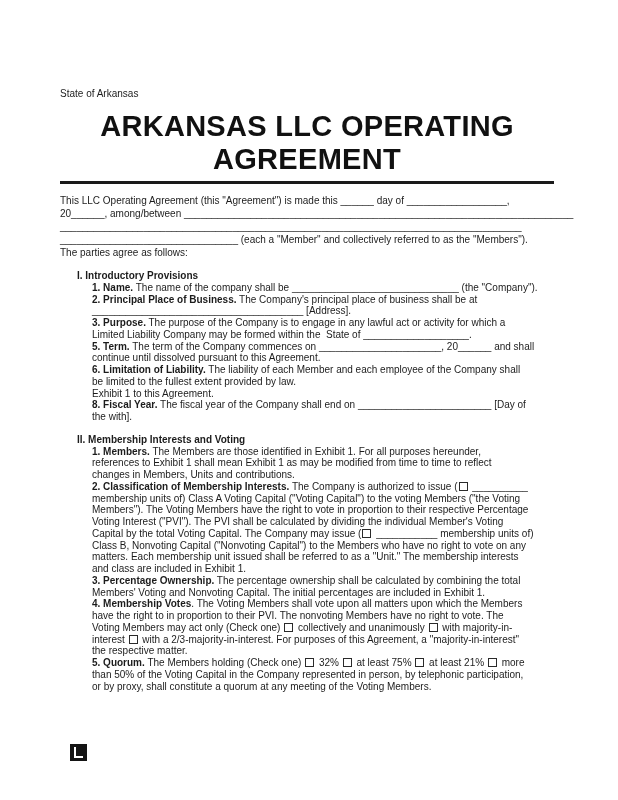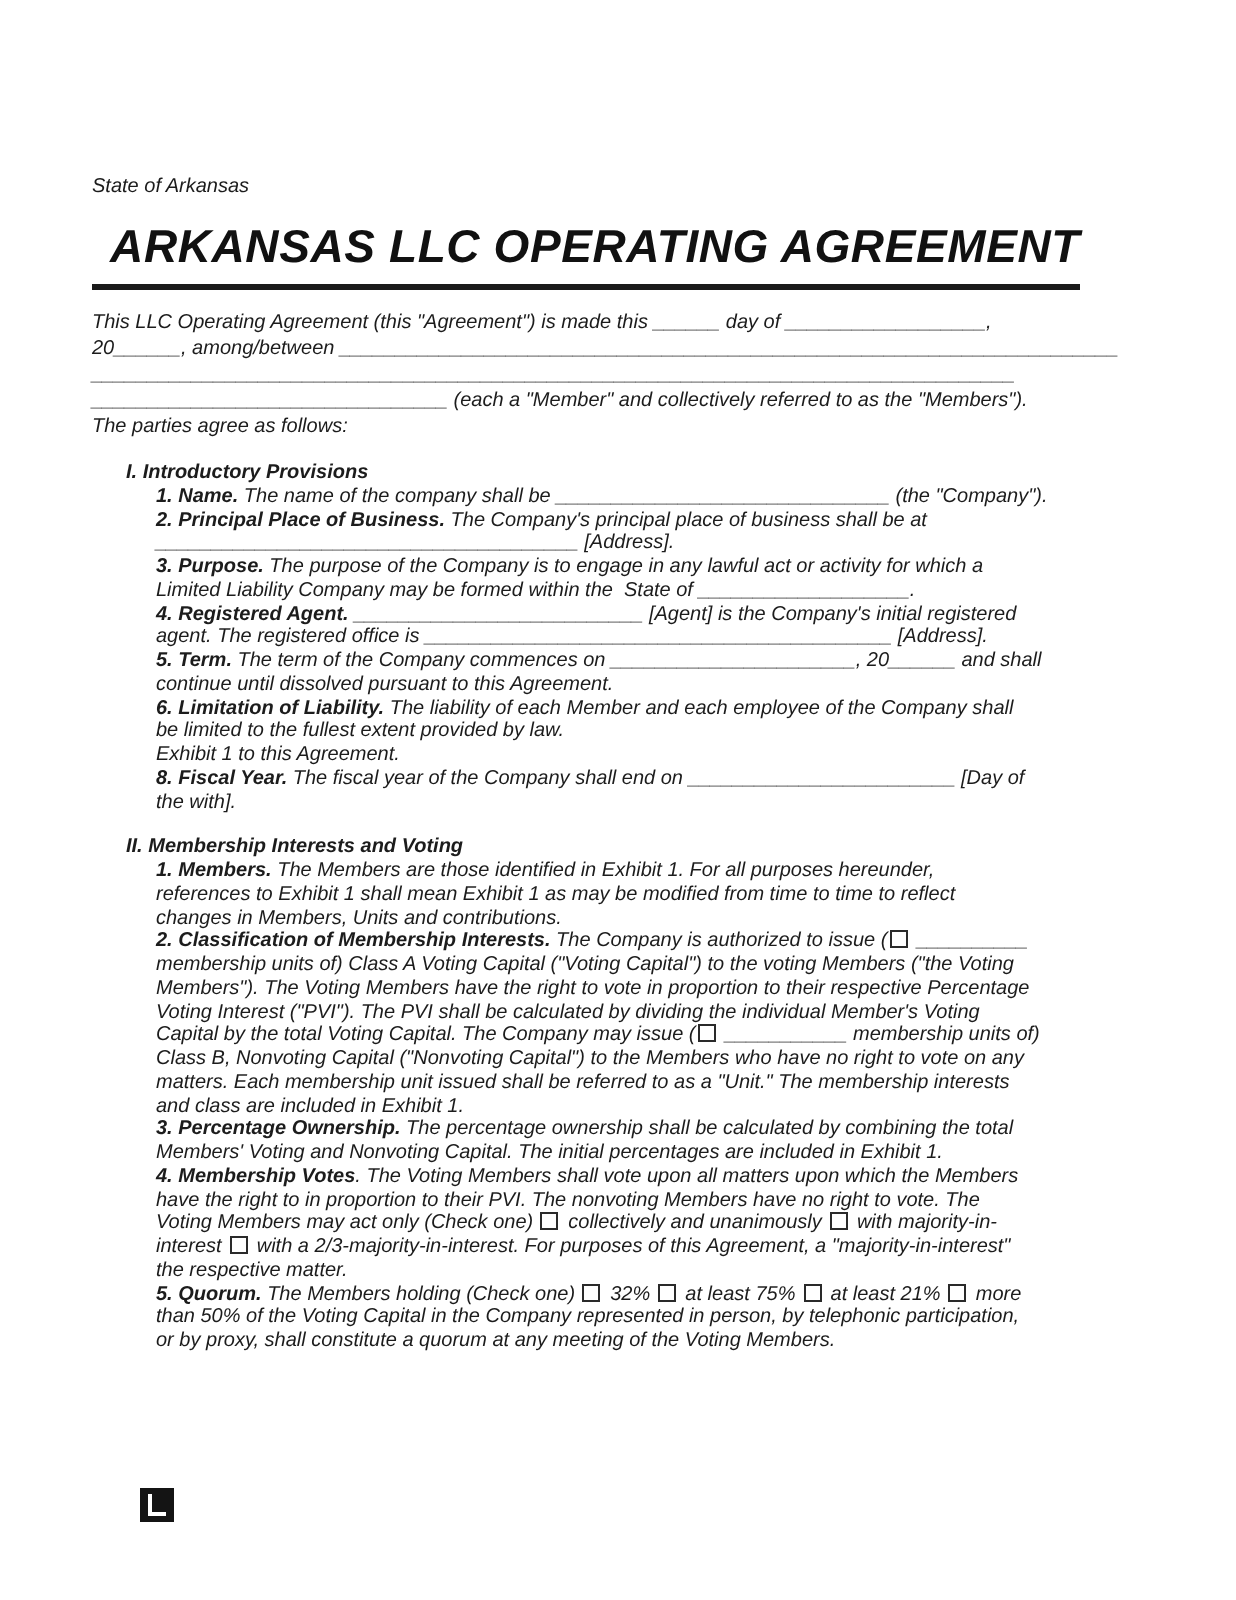--- a/index.html
+++ b/index.html
@@ -1,23 +1,23 @@
 <!DOCTYPE html>
 <html><head>
 <meta charset="utf-8">
 <style>
   html,body{margin:0;padding:0;background:#ffffff;}
   .page{
     position:relative;width:618px;height:800px;background:#ffffff;overflow:hidden;
     font-family:"Liberation Sans","DejaVu Sans",sans-serif;color:#1c1c1c;
   }
-  .content{position:absolute;left:46px;top:88px;width:494px;font-style:italic;}
+  .content{position:absolute;left:60px;top:88px;width:494px;}
   .state-label{font-size:10px;line-height:12px;color:#1c1c1c;}
   .doc-title{
-    font-size:23px;font-weight:700;text-align:right;letter-spacing:0.3px;
+    font-size:29px;font-weight:700;text-align:center;letter-spacing:0.3px;
     margin:10px 0 0 0;color:#111;
   }
   .title-rule{border:none;border-top:3px solid #1a1a1a;margin:5px 0 0 0;}
   #doc-body{margin-top:10px;}
   .docline{font-size:10px;line-height:11.75px;white-space:pre;color:#1c1c1c;}
   .intro .docline{line-height:13px;}
   .ind1{padding-left:17px;}
   .ind2{padding-left:32px;}
   .gapbefore{margin-top:11px;}
   .bold{font-weight:700;text-align:center;}
@@ -55,24 +55,20 @@
         <div class="block ind2">
           <div class="docline"><span class="bold">1. Name.</span><span> The name of the company shall be ______________________________ (the "Company").</span></div>
         </div>
         <div class="block ind2">
           <div class="docline"><span class="bold">2. Principal Place of Business.</span><span> The Company's principal place of business shall be at</span></div>
           <div class="docline"><span>______________________________________ [Address].</span></div>
         </div>
         <div class="block ind2">
           <div class="docline"><span class="bold">3. Purpose.</span><span> The purpose of the Company is to engage in any lawful act or activity for which a</span></div>
           <div class="docline"><span>Limited Liability Company may be formed within the  State of ___________________.</span></div>
-        </div>
-        <div class="block ind2">
-          <div class="docline"><span class="bold">4. Registered Agent.</span><span> __________________________ [Agent] is the Company's initial registered</span></div>
-          <div class="docline"><span>agent. The registered office is __________________________________________ [Address].</span></div>
         </div>
         <div class="block ind2">
           <div class="docline"><span class="bold">5. Term.</span><span> The term of the Company commences on ______________________, 20______ and shall</span></div>
           <div class="docline"><span>continue until dissolved pursuant to this Agreement.</span></div>
         </div>
         <div class="block ind2">
           <div class="docline"><span class="bold">6. Limitation of Liability.</span><span> The liability of each Member and each employee of the Company shall</span></div>
           <div class="docline"><span>be limited to the fullest extent provided by law.</span></div>
         </div>
         <div class="block ind2">

